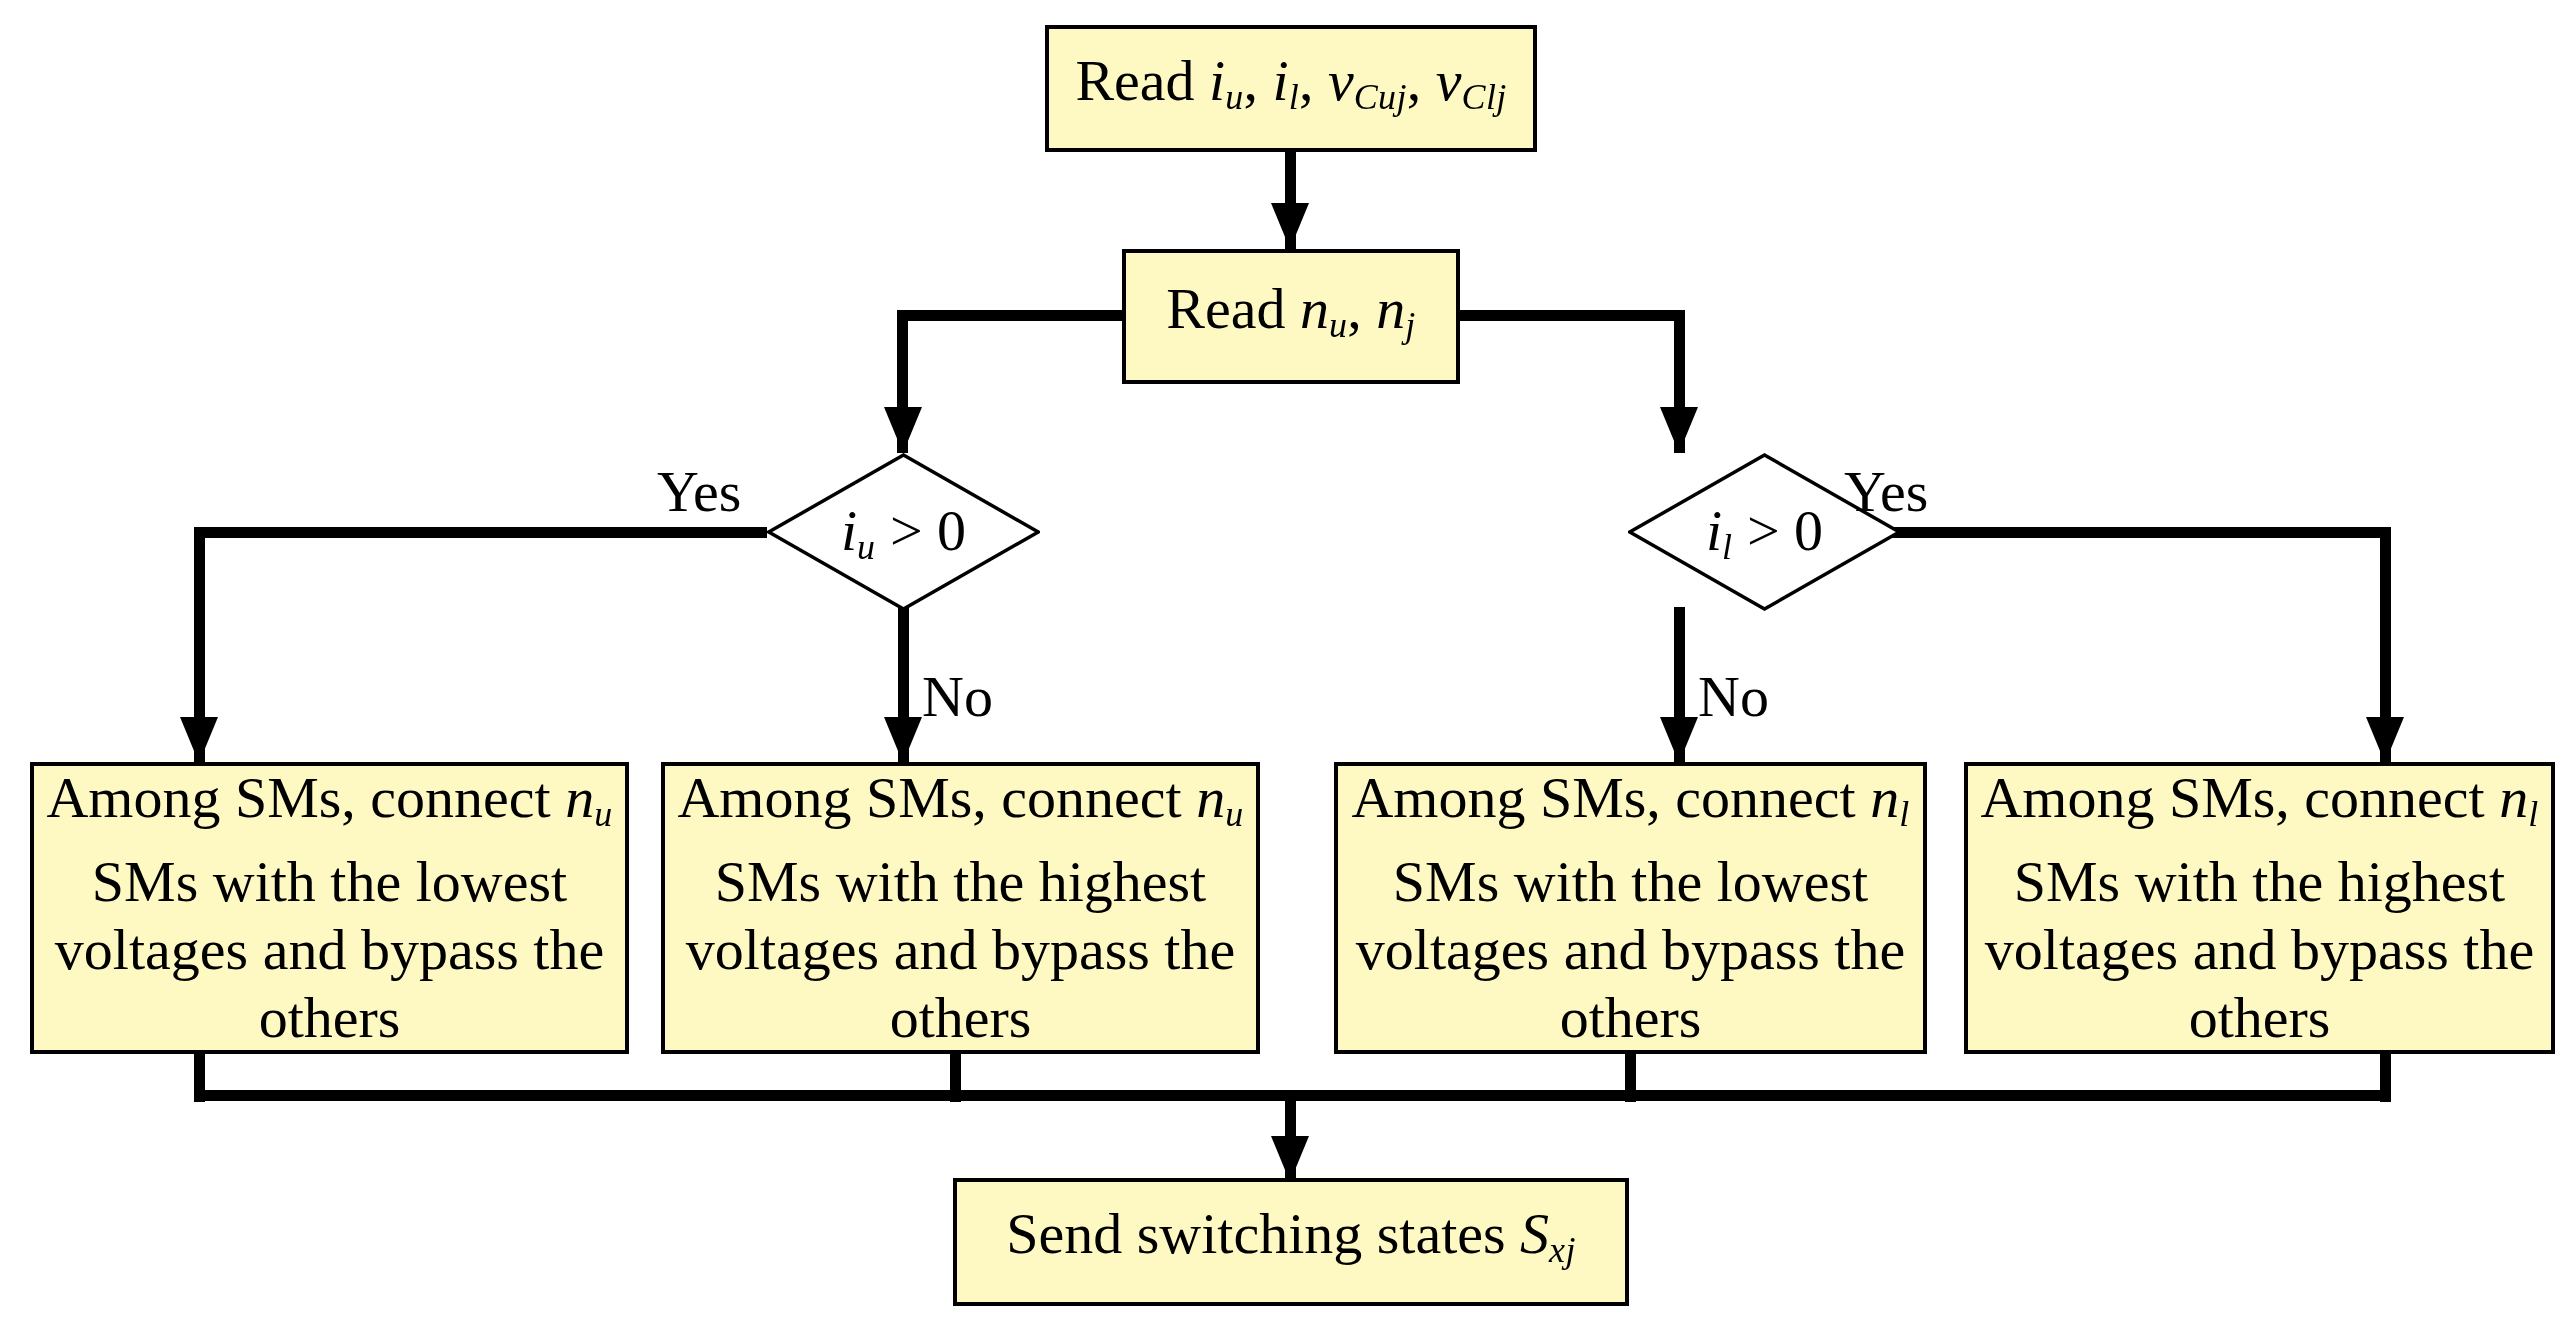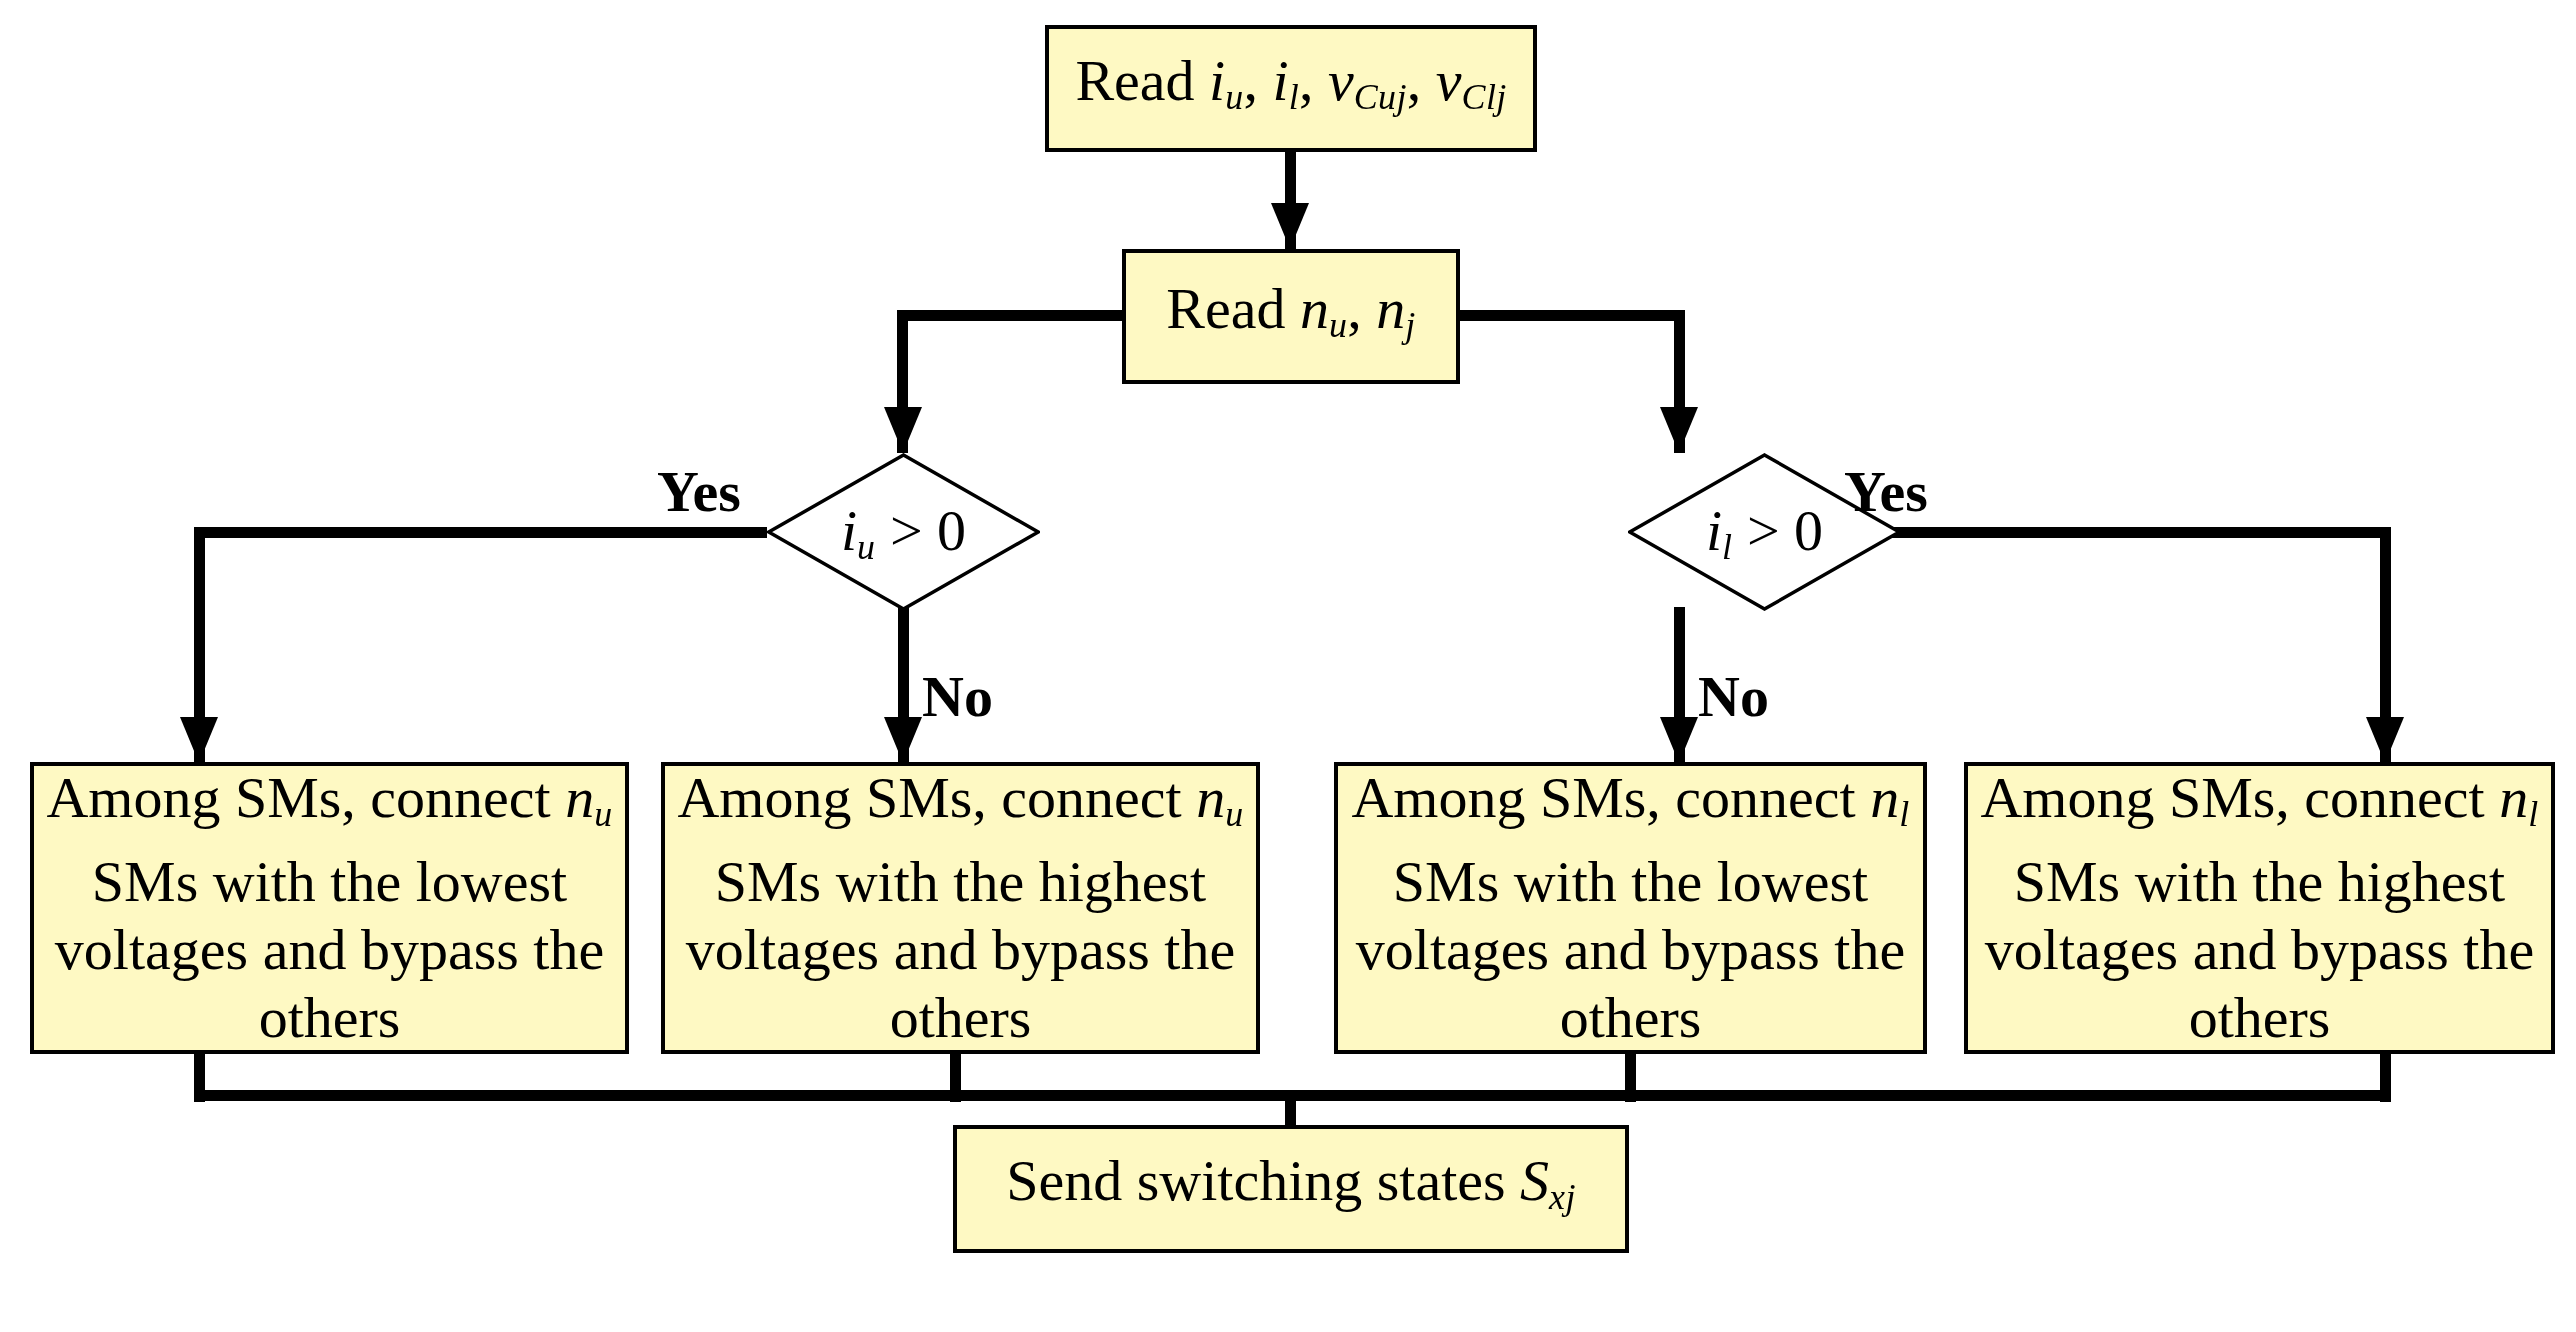--- a/index.html
+++ b/index.html
@@ -77,21 +77,20 @@
     border-right: 19px solid transparent;
     border-top: 46px solid #000000;
     z-index: 2;
   }
   .edge-label {
     position: absolute;
     font-size: 58px;
     line-height: 58px;
     white-space: nowrap;
     z-index: 4;
-    font-weight: bold;
   }
 </style>
 </head>
 <body>
 
 <div id="canvas">
 
   <div class="vline" style="left:1285px;top:151px;width:11.4px;height:98px"></div>
 
   <div class="hline" style="left:897px;top:310px;width:229px;height:11.4px"></div>
@@ -179,18 +178,18 @@
       <div class="tline"><span>others</span></div>
     </div>
 
   <div class="rect-node" style="left:1964px;top:762px;width:591px;height:292px">
       <div class="tline"><span>Among SMs, connect </span><span class="var">n</span><span class="vs">l</span></div>
       <div class="tline"><span>SMs with the highest</span></div>
       <div class="tline"><span>voltages and bypass the</span></div>
       <div class="tline"><span>others</span></div>
     </div>
 
-  <div class="rect-node" style="left:953px;top:1125px;width:676px;height:128px">
+  <div class="rect-node" style="left:953px;top:1178px;width:676px;height:128px">
       <div class="tline"><span>Send switching states </span><span class="var">S</span><span class="vs">xj</span></div>
     </div>
 
 </div>
 
 
 </body></html>

